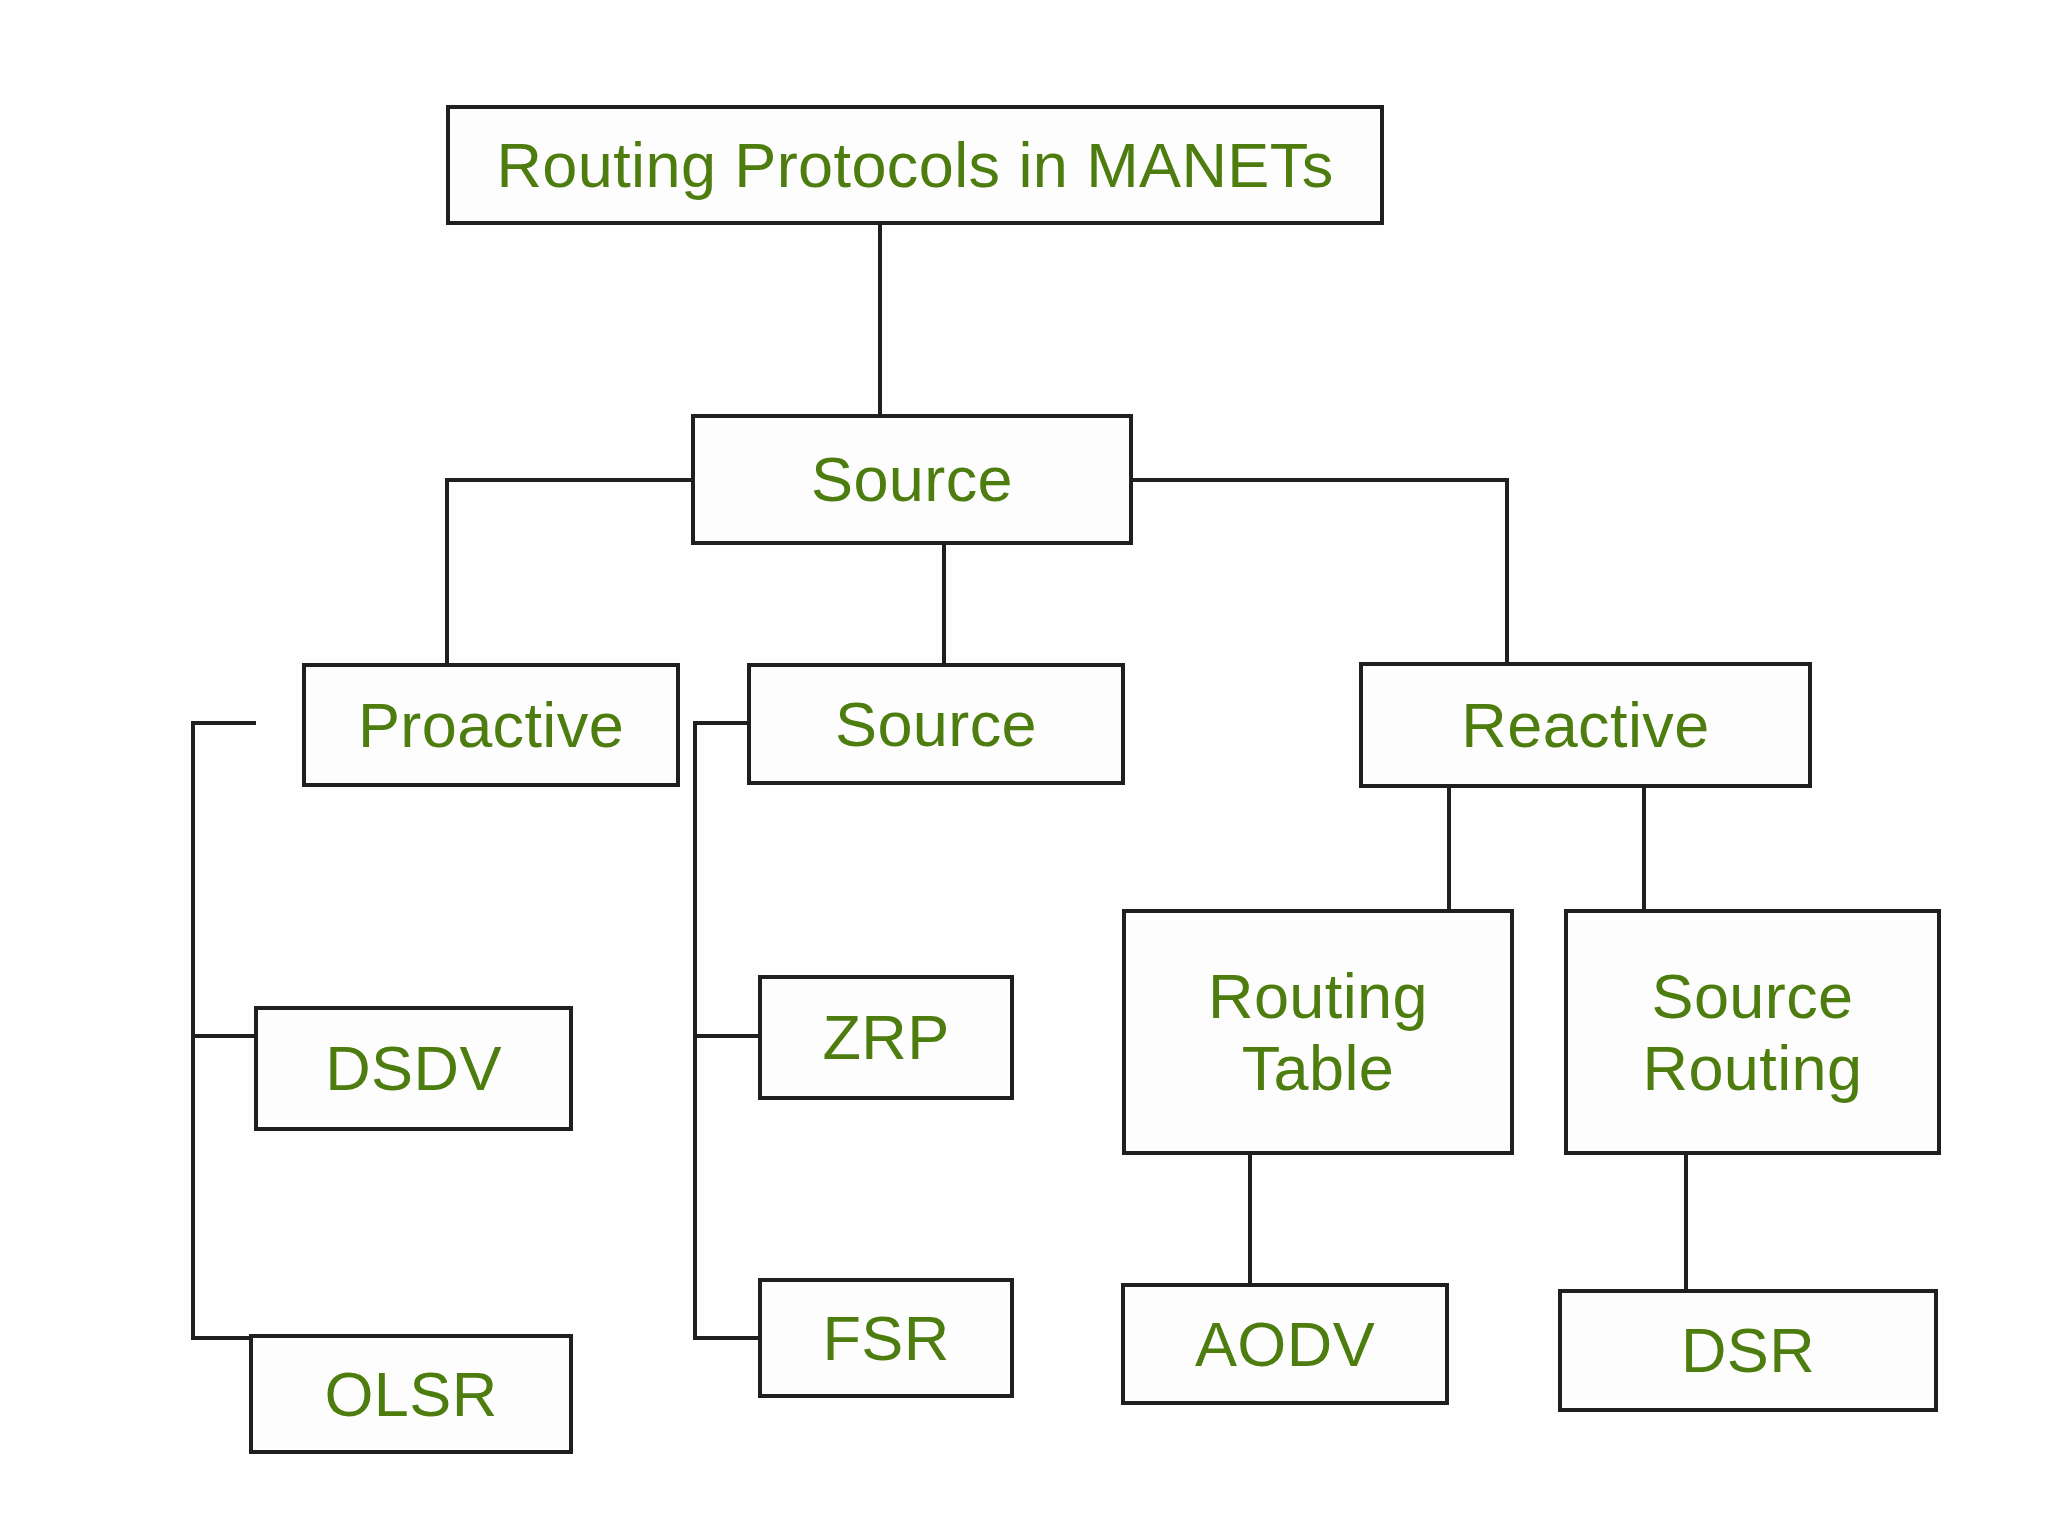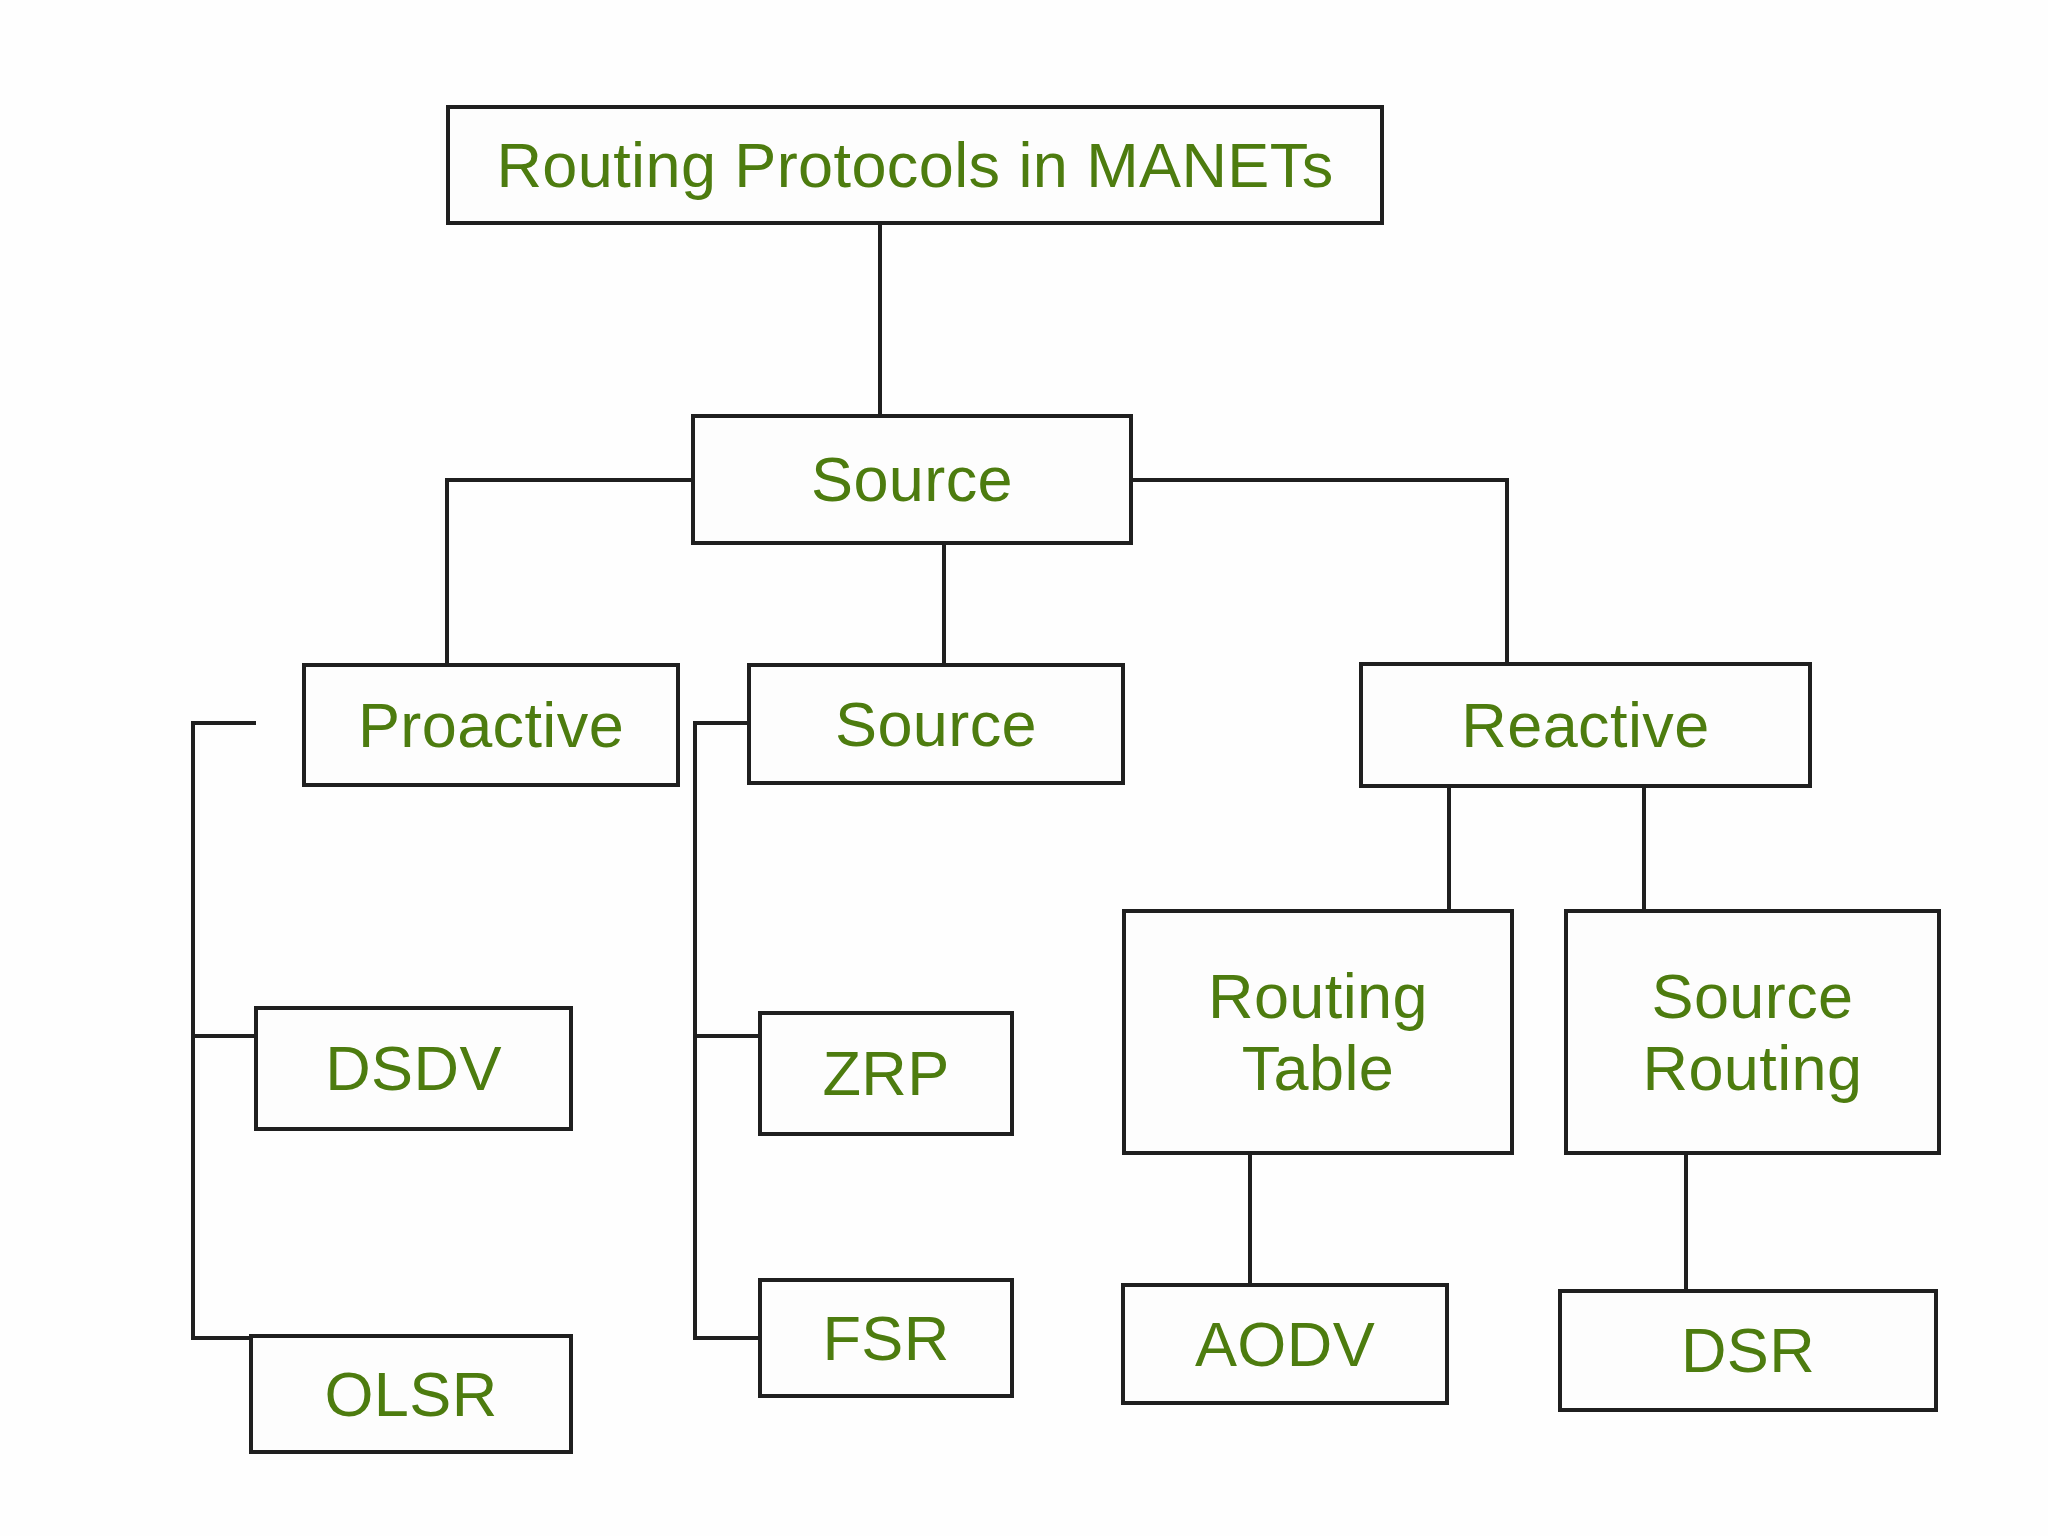--- a/index.html
+++ b/index.html
@@ -76,21 +76,21 @@
   </div>
 
   <div class="node" style="left:1359px;top:662px;width:453px;height:126px;">
     <span class="lbl">Reactive</span>
   </div>
 
   <div class="node" style="left:254px;top:975px;width:319px;height:125px;margin-top:31px;">
     <span class="lbl">DSDV</span>
   </div>
 
-  <div class="node" style="left:758px;top:975px;width:256px;height:125px;margin-top:36px;">
+  <div class="node" style="left:758px;top:975px;width:256px;height:125px;">
     <span class="lbl">ZRP</span>
   </div>
 
   <div class="node" style="left:1122px;top:909px;width:392px;height:246px;">
     <span class="lbl">Routing
 Table</span>
   </div>
 
   <div class="node" style="left:1564px;top:909px;width:377px;height:246px;">
     <span class="lbl">Source

